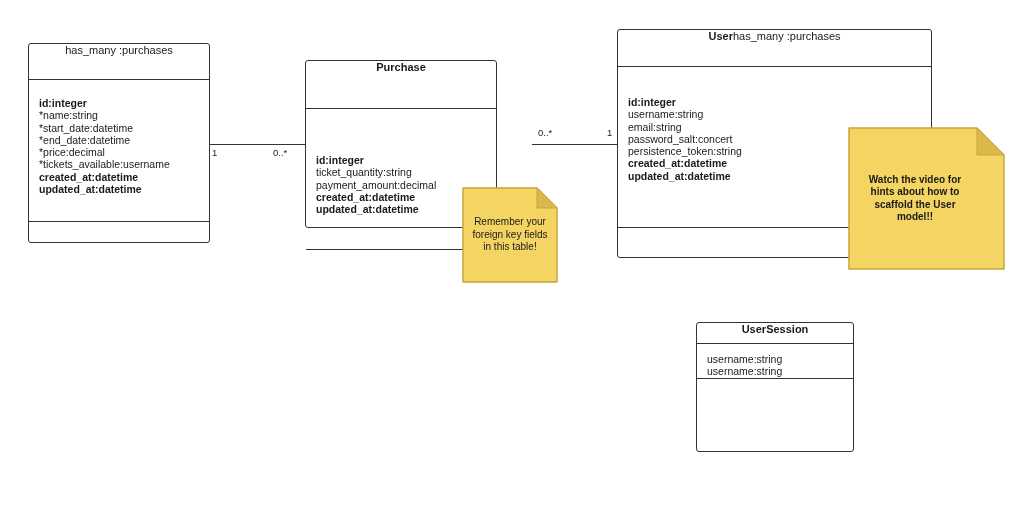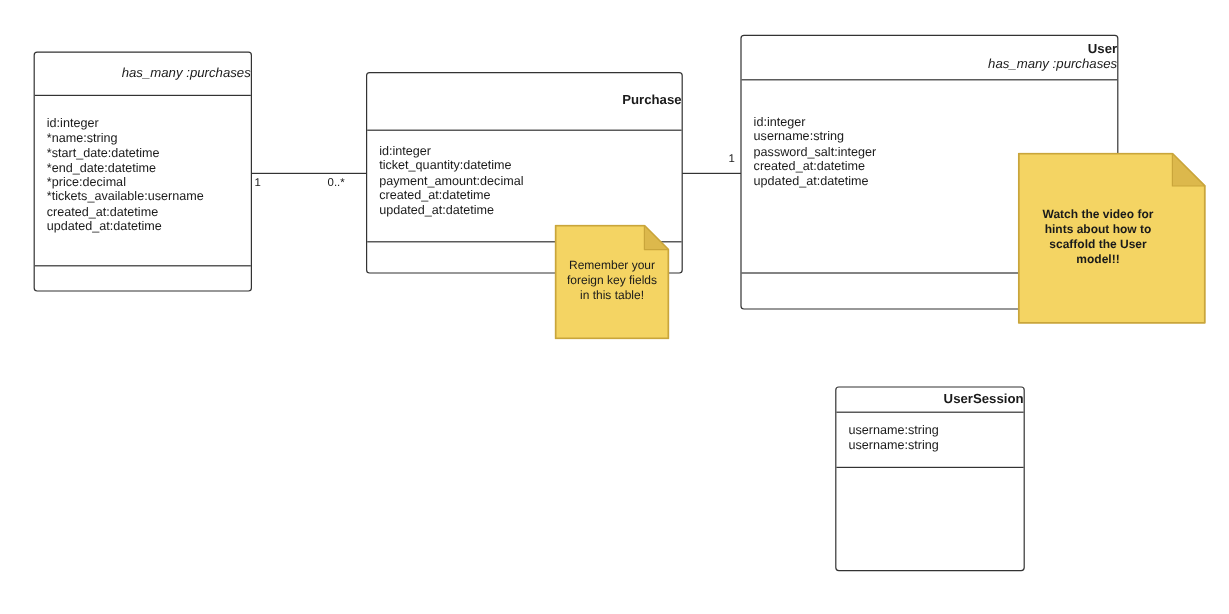--- a/index.html
+++ b/index.html
@@ -21,36 +21,36 @@
     border-radius: 3px;
     box-sizing: border-box;
     display: flex;
     flex-direction: column;
     z-index: 2;
   }
   .entity-header {
     flex: 0 0 auto;
     border-bottom: 1.5px solid #333333;
     display: flex;
-    flex-direction: column;
+    flex-direction: row;
     justify-content: center;
-    text-align: right;
+    text-align: center;
     box-sizing: border-box;
   }
   .entity-title { font-weight: bold; font-size: 11px; line-height: 13px; }
-  .entity-subtitle { font-style: italic; font-size: 11px; line-height: 13px; }
+  .entity-subtitle { font-size: 11px; line-height: 13px; }
   .entity-fields {
     flex: 1 1 auto;
     padding: 0 10px;
     font-size: 10.5px;
     line-height: 12.3px;
     box-sizing: border-box;
   }
   .field { white-space: nowrap; }
-  .field.bold { font-weight: normal; }
+  .field.bold { font-weight: bold; }
   .entity-footer { flex: 0 0 auto; border-top: 1.5px solid #333333; box-sizing: border-box; }
 
   
   .connector {
     position: absolute;
     height: 0;
     border-top: 1.5px solid #333333;
     z-index: 1;
   }
   .cardinality {
@@ -103,50 +103,52 @@
       <div class="field">*start_date:datetime</div>
       <div class="field">*end_date:datetime</div>
       <div class="field">*price:decimal</div>
       <div class="field">*tickets_available:username</div>
       <div class="field bold">created_at:datetime</div>
       <div class="field bold">updated_at:datetime</div>
     </div>
     <div class="entity-footer" style="height:21px;"></div>
   </div>
 
-  <div class="entity" style="left:305px; top:60px; width:264px; height:168px;">
+  <div class="entity" style="left:305px; top:60px; width:192px; height:168px;gap:34px;">
     <div class="entity-header" style="height:48px;">
       <div class="entity-title">Purchase</div>
     </div>
     <div class="entity-fields" style="padding-top:11px;">
       <div class="field bold">id:integer</div>
-      <div class="field">ticket_quantity:datetime</div>
+      <div class="field">ticket_quantity:string</div>
       <div class="field">payment_amount:decimal</div>
       <div class="field bold">created_at:datetime</div>
       <div class="field bold">updated_at:datetime</div>
     </div>
     <div class="entity-footer" style="height:26px;"></div>
   </div>
 
   <div class="entity" style="left:617px; top:29px; width:315px; height:229px;">
     <div class="entity-header" style="height:37px;">
       <div class="entity-title">User</div>
       <div class="entity-subtitle">has_many :purchases</div>
     </div>
     <div class="entity-fields" style="padding-top:29px;">
       <div class="field bold">id:integer</div>
       <div class="field">username:string</div>
-      <div class="field">password_salt:integer</div>
+      <div class="field">email:string</div>
+      <div class="field">password_salt:concert</div>
+      <div class="field">persistence_token:string</div>
       <div class="field bold">created_at:datetime</div>
       <div class="field bold">updated_at:datetime</div>
     </div>
     <div class="entity-footer" style="height:30px;"></div>
   </div>
 
-  <div class="entity" style="left:696px; top:322px; width:158px; height:154px;">
+  <div class="entity" style="left:696px; top:322px; width:158px; height:130px;">
     <div class="entity-header" style="height:21px;">
       <div class="entity-title">UserSession</div>
     </div>
     <div class="entity-fields" style="padding-top:9px;">
       <div class="field">username:string</div>
       <div class="field">username:string</div>
     </div>
     <div class="entity-footer" style="height:86px;"></div>
   </div>
 

